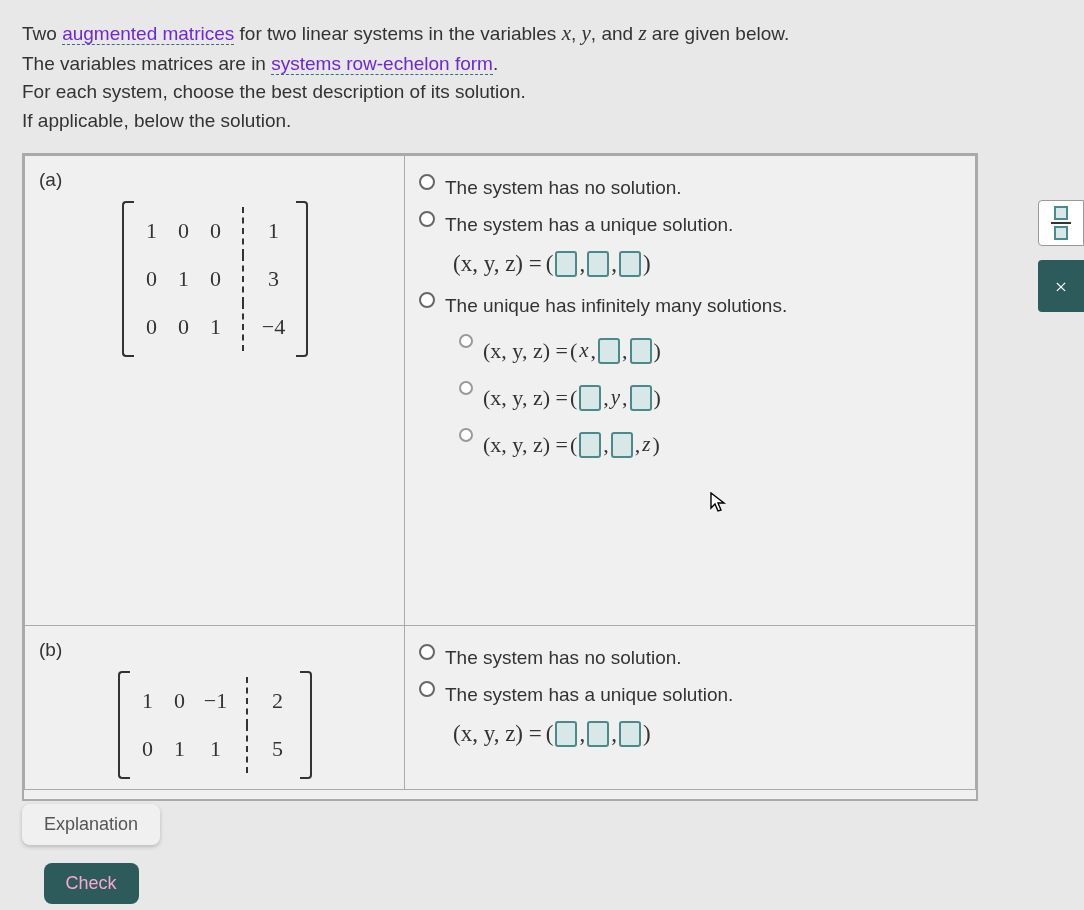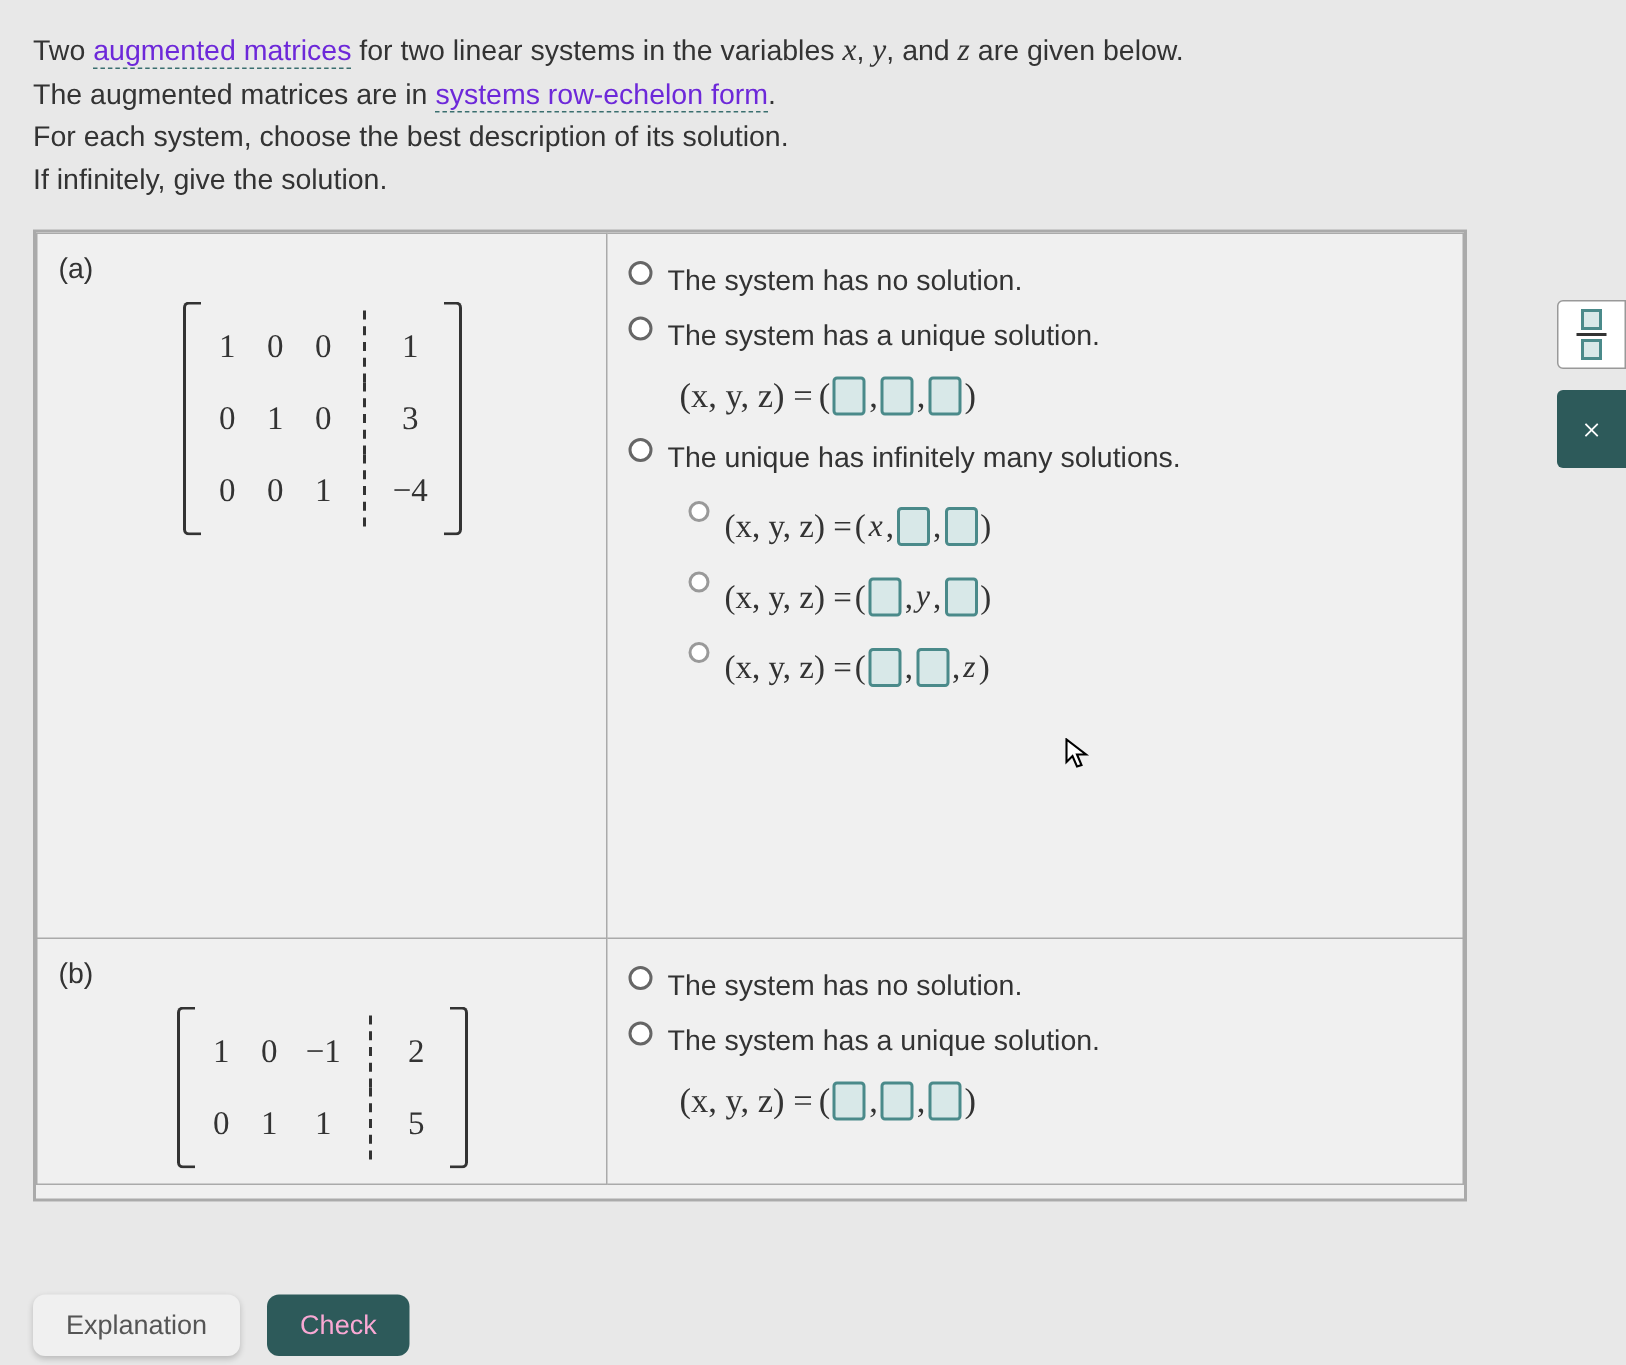--- a/index.html
+++ b/index.html
@@ -133,20 +133,21 @@
     background: #d8e8e8;
   }
   .frac .fline { width: 20px; height: 2px; background: #333; margin: 2px 0; }
   .footer-btns {
     position: absolute;
     left: 22px;
     bottom: 6px;
     display: flex;
     gap: 18px;
     align-items: center;
+    flex-direction: column;
   }
   .btn {
     padding: 10px 22px;
     border-radius: 8px;
     font-size: 18px;
     font-family: Verdana, sans-serif;
     cursor: pointer;
   }
   .btn-explain {
     background: #f0f0f0;
@@ -168,24 +169,24 @@
 </style>
 </head>
 <body>
 
 <div class="page">
   <div class="intro">
     <p>
       <span>Two </span><span class="term">augmented matrices</span><span> for two linear systems in the variables </span><span class="ital">x</span>,&nbsp;<span class="ital">y</span>, and <span class="ital">z</span><span> are given below.</span>
     </p>
     <p>
-      <span>The augmented matrices are in </span><span class="term">systems row-echelon form</span><span>.</span>
+      <span>The variables matrices are in </span><span class="term">systems row-echelon form</span><span>.</span>
     </p>
     <p style="margin-top:0;">For each system, choose the best description of its solution.</p>
-    <p>If infinitely, give the solution.</p>
+    <p>If applicable, below the solution.</p>
   </div>
 
   <div class="question-box">
     <table class="layout">
 
       <tbody>
           <tr>
         <td style="width:380px; height:470px;">
           <div class="part-label">(a)</div>
           <div class="matrix-wrap">

